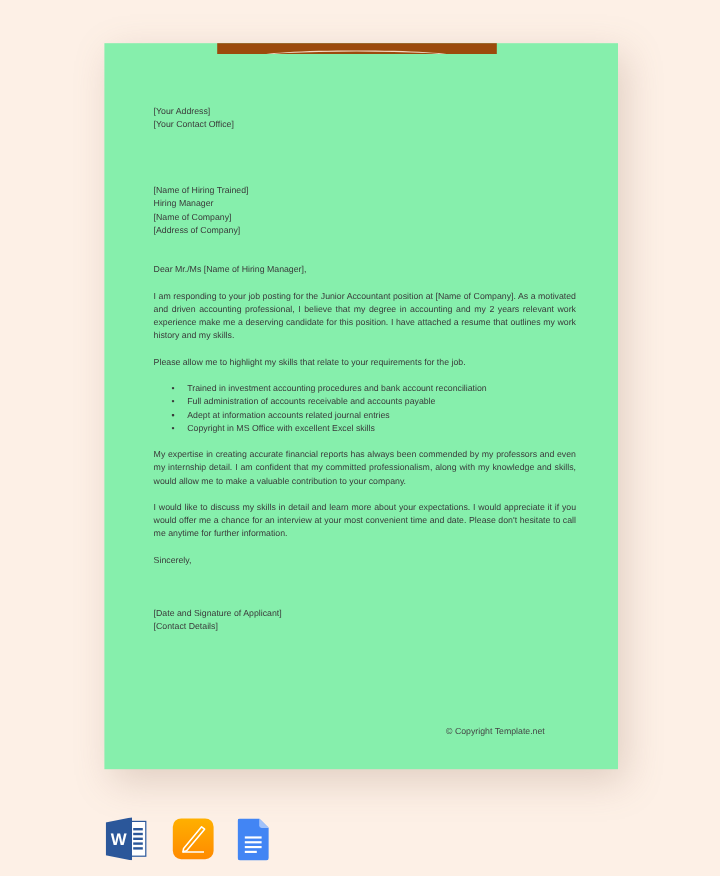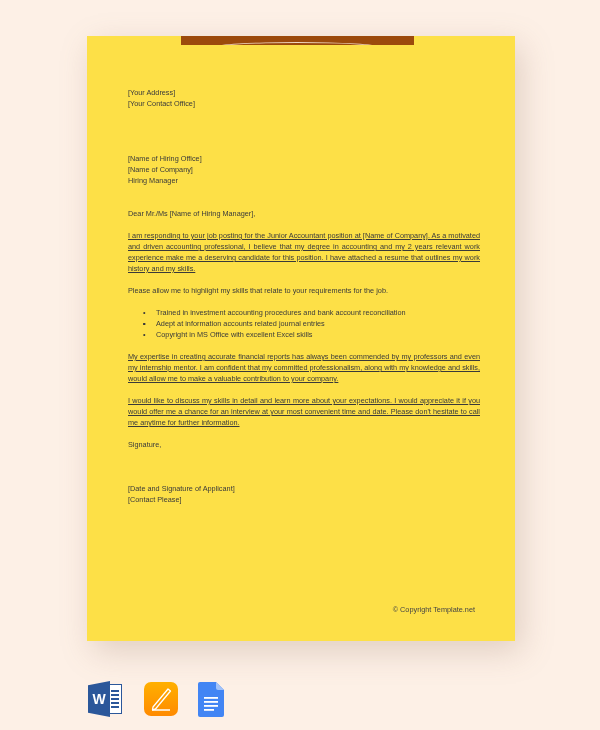--- a/index.html
+++ b/index.html
@@ -13,21 +13,21 @@
       position: relative;
       overflow: hidden;
       font-family: "Liberation Sans", sans-serif;
     }
     .page {
       position: absolute;
       left: 87px;
       top: 36px;
       width: 428px;
       height: 605px;
-      background: #fde047;
+      background: #86efac;
       box-shadow: 6px 10px 30px rgba(150, 120, 100, 0.28);
     }
     .header-bar {
       position: absolute;
       left: 94px;
       top: 0;
       width: 233px;
       height: 9px;
       background: #9c4a0c;
       overflow: hidden;
@@ -51,38 +51,38 @@
       font-size: 7.3px;
       line-height: 11px;
     }
     .letter p {
       margin: 0;
     }
     .block { margin: 0; }
     .gap-xl { height: 22px; }
     .gap-l { height: 22px; }
     .gap-m { height: 11px; }
-    .justify { text-align: justify; text-decoration: underline; }
+    .justify { text-align: justify; }
     .skills {
       list-style: none;
       margin: 0;
       padding: 0 0 0 15px;
     }
     .skills li {
       position: relative;
       padding-left: 13px;
     }
     .skills li .bullet {
       position: absolute;
       left: 0;
       top: 0;
     }
     .copyright {
       position: absolute;
-      right: 40px;
+      right: 61px;
       top: 569px;
       font-size: 7.3px;
       color: #444;
     }
     .formats {
       position: absolute;
       left: 88px;
       top: 681px;
       display: flex;
       gap: 20px;
@@ -146,49 +146,50 @@
   </div>
 
   <div class="letter">
     <div class="block">
       <p>[Your Address]</p>
       <p>[Your Contact Office]</p>
     </div>
     <div class="gap-xl"></div>
     <div class="gap-xl"></div>
     <div class="block">
-      <p>[Name of Hiring Office]</p>
+      <p>[Name of Hiring Trained]</p>
+      <p>Hiring Manager</p>
       <p>[Name of Company]</p>
-      <p>Hiring Manager</p>
+      <p>[Address of Company]</p>
     </div>
     <div class="gap-l"></div>
     <p>Dear Mr./Ms [Name of Hiring Manager],</p>
     <div class="gap-m"></div>
     <p class="justify">I am responding to your job posting for the Junior Accountant position at [Name of Company]. As a motivated and driven accounting professional, I believe that my degree in accounting and my 2 years relevant work experience make me a deserving candidate for this position. I have attached a resume that outlines my work history and my skills.</p>
     <div class="gap-m"></div>
     <p>Please allow me to highlight my skills that relate to your requirements for the job.</p>
     <div class="gap-m"></div>
     <ul class="skills">
       <li><span class="bullet">•</span><span>Trained in investment accounting procedures and bank account reconciliation</span></li>
-      <li><span class="bullet">•</span></li>
+      <li><span class="bullet">•</span><span>Full administration of accounts receivable and accounts payable</span></li>
       <li><span class="bullet">•</span></li>
       <li><span class="bullet">•</span><span>Adept at information accounts related journal entries</span></li>
       <li><span class="bullet">•</span><span>Copyright in MS Office with excellent Excel skills</span></li>
     </ul>
     <div class="gap-m"></div>
-    <p class="justify">My expertise in creating accurate financial reports has always been commended by my professors and even my internship mentor. I am confident that my committed professionalism, along with my knowledge and skills, would allow me to make a valuable contribution to your company.</p>
+    <p class="justify">My expertise in creating accurate financial reports has always been commended by my professors and even my internship detail. I am confident that my committed professionalism, along with my knowledge and skills, would allow me to make a valuable contribution to your company.</p>
     <div class="gap-m"></div>
     <p class="justify">I would like to discuss my skills in detail and learn more about your expectations. I would appreciate it if you would offer me a chance for an interview at your most convenient time and date. Please don't hesitate to call me anytime for further information.</p>
     <div class="gap-m"></div>
-    <p>Signature,</p>
+    <p>Sincerely,</p>
     <div class="gap-xl"></div>
     <div class="gap-m"></div>
     <div class="block">
       <p>[Date and Signature of Applicant]</p>
-      <p>[Contact Please]</p>
+      <p>[Contact Details]</p>
     </div>
   </div>
 
   <div class="copyright">© Copyright Template.net</div>
 </div>
 
 <div class="formats">
   <div class="icon-box">
     <div class="word-doc">
       <div class="ln" style="top:5px"></div>

